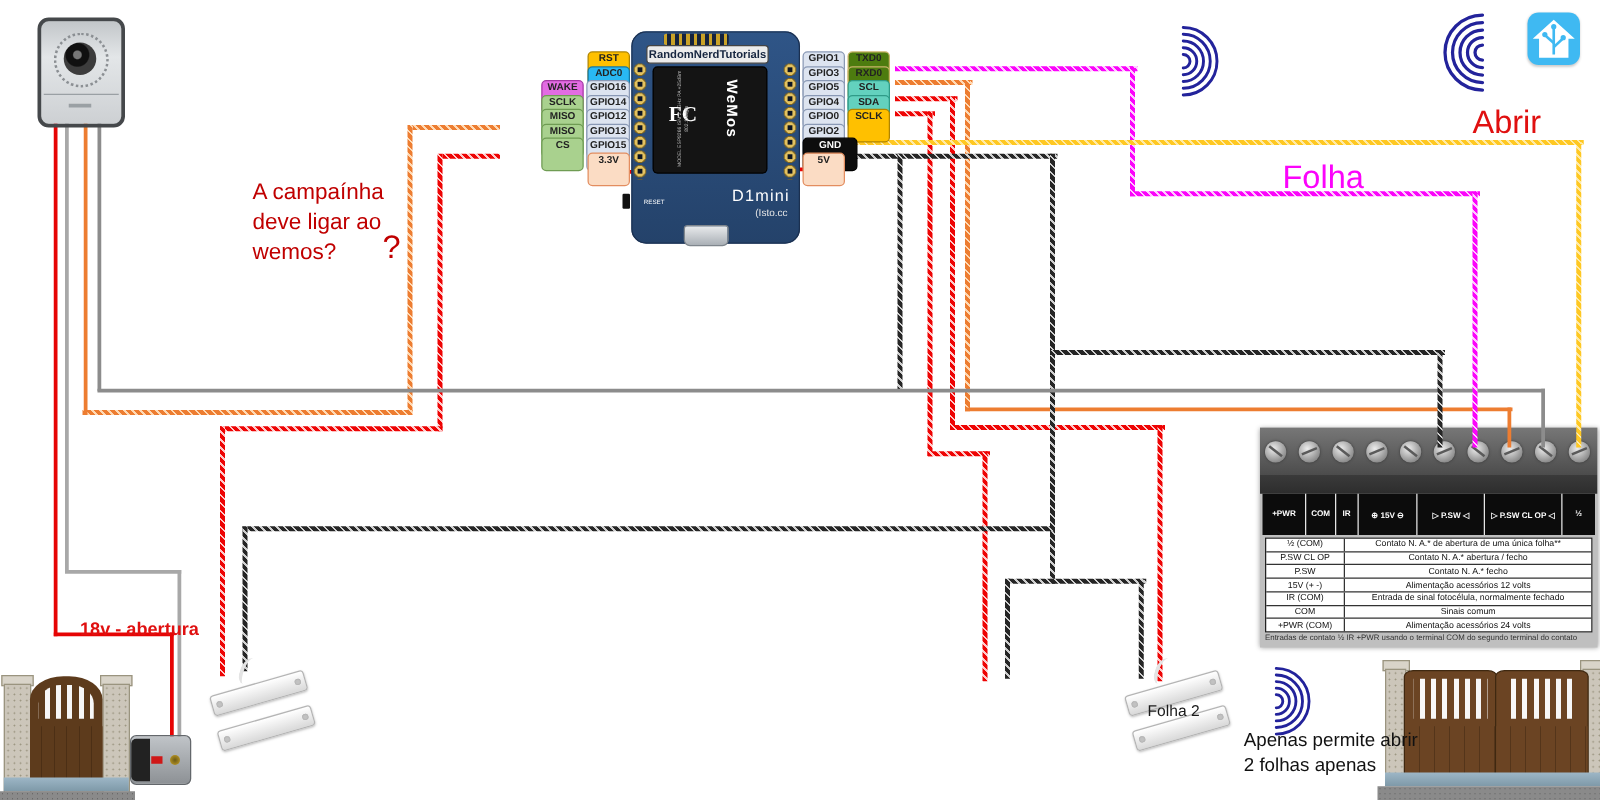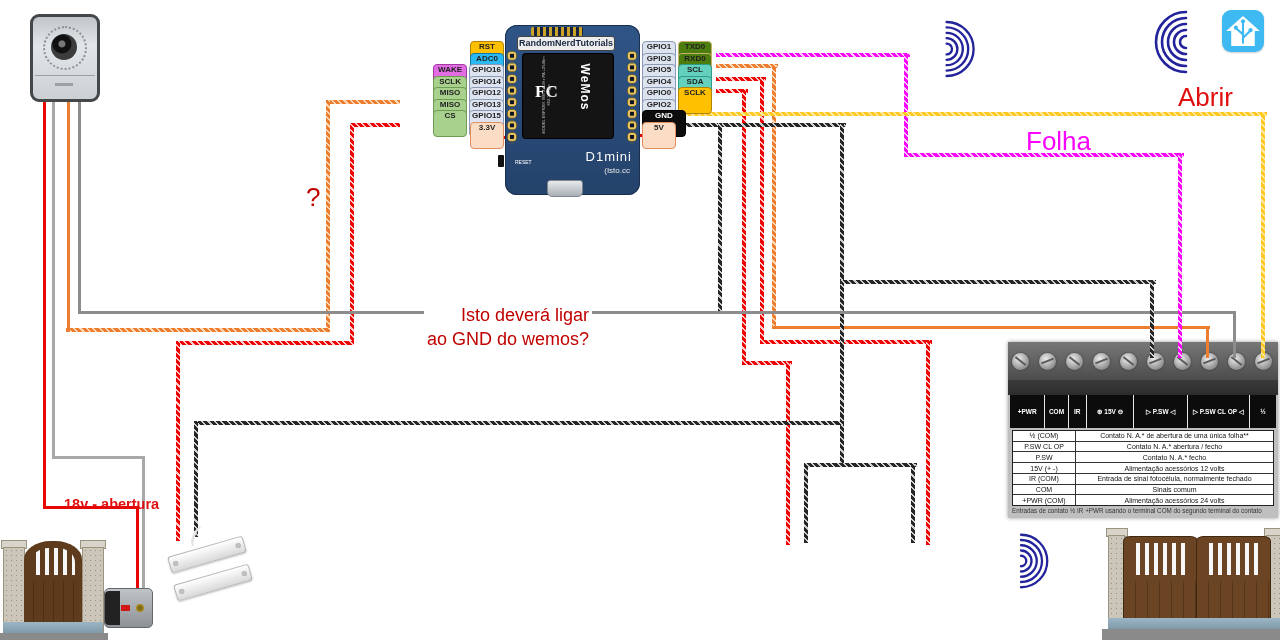--- a/index.html
+++ b/index.html
@@ -41,21 +41,21 @@
   .std{background:#dde4f0;border-color:#8a99b5;}
   .orangebg{background:#ffc000;border-color:#b08400;}
   .cyanbg{background:#29b8f2;border-color:#1478a5;}
   .greenbg{background:#a9d18e;border-color:#6f9c53;}
   .wakebg{background:#e26ce2;border-color:#a437a4;}
   .tealbg{background:#63d1be;border-color:#2f9b88;}
   .creambg{background:#4d7c0f;border-color:#c9b36a;}
   .salmonbg{background:#fbdcc4;border-color:#e38d5f;}
   .gndbg{background:#0d0d0d;border-color:#000;color:#fff;min-width:44px;}
   
-  .note{position:absolute;color:#c00000;font-size:18px;line-height:1.33;white-space:pre-line;z-index:6;text-align:right;}
+  .note{position:absolute;color:#c00000;font-size:18px;line-height:1.33;white-space:pre-line;z-index:6;}
   .bignote{font-size:26px;font-weight:normal;}
   
   .bell{position:absolute;left:30px;top:14px;width:64px;height:82px;background:linear-gradient(180deg,#c2c6c9,#e3e6e8 35%,#cdd0d3);border:3px solid #45484b;border-radius:9px;z-index:3;}
   .lensring{position:absolute;left:10px;top:9px;width:40px;height:40px;border:2px dotted #8b8f93;border-radius:50%;}
   .lens{position:absolute;left:18px;top:17px;width:26px;height:26px;border-radius:50%;background:radial-gradient(circle at 42% 38%,#777 0 3px,#101010 4px 9px,#3c3c3c 10px);}
   .belldiv{position:absolute;left:2px;right:2px;top:58px;border-top:1.5px solid #9aa0a4;}
   .belltag{position:absolute;left:22px;top:66px;width:18px;height:3px;background:#9aa0a4;}
   
   .reed{position:absolute;width:92px;height:84px;z-index:5;}
   .bar{position:absolute;width:76px;height:15px;background:linear-gradient(180deg,#ffffff,#d9d9d9);border:1px solid #b5b5b5;border-radius:3px;transform:rotate(-16deg);box-shadow:0 1px 2px rgba(0,0,0,.25);}
@@ -244,26 +244,29 @@
         <span class="pb std">GPIO2</span>
       </div>
     <div class="prow">
         <span class="pb gndbg">GND</span>
       </div>
     <div class="prow">
         <span class="pb salmonbg">5V</span>
       </div>
   </div>
 
+  <div class="note" style="left:202px;top:142px;width:120px;">A campaínha
+deve ligar ao
+wemos?</div>
   <div class="note bignote" style="left:306px;top:180px;">?</div>
-  <div class="note" style="left:424px;top:303px;background:#fff;padding:1px 3px;">Isto deverá ligar
-ao GND do wemos?</div>
   <div class="note bignote" style="left:1178px;top:80px;color:#e01010;">Abrir</div>
   <div class="note bignote" style="left:1026px;top:124px;color:#fb04fb;">Folha</div>
   <div class="note" style="left:64px;top:495px;font-size:14.5px;font-weight:bold;color:#e01010;">18v - abertura</div>
+  <div class="note" style="left:995px;top:583px;color:#111;font-size:15px;">Apenas permite abrir
+2 folhas apenas</div>
 
   <svg class="wifi" style="left:943px;top:20px;" width="36" height="58" viewBox="0 0 40 64">
     <g fill="none" stroke="#23239b" stroke-width="2.6" stroke-linecap="round">
       <path d="M4 26 A6 6 0 0 1 4 38"></path>
         <path d="M4 20 A12 12 0 0 1 4 44"></path>
         <path d="M4 14 A18 18 0 0 1 4 50"></path>
         <path d="M4 8 A24 24 0 0 1 4 56"></path>
         <path d="M4 2 A30 30 0 0 1 4 62"></path>
     </g>
   </svg>
@@ -369,20 +372,26 @@
     <div class="lockflap"></div>
     <div class="locktag"></div>
     <div class="lockkey"></div>
   </div>
 
   <div class="reed" style="left:164px;top:530px;">
     <div class="tail"></div>
     <div class="bar" style="left:4px;top:16px;"></div>
     <div class="bar" style="left:10px;top:44px;"></div>
   </div>
+  <div class="reed" style="left:896px;top:530px;">
+    <div class="tail"></div>
+    <div class="bar" style="left:4px;top:16px;"></div>
+    <div class="bar" style="left:10px;top:44px;"></div>
+    <div class="folhalbl" style="left:22px;top:32px;">Folha 2</div>
+  </div>
 
   <div class="cap" style="left:1106px;top:528px;width:20px;"></div>
   <div class="pillar" style="left:1108px;top:535px;width:15px;height:86px;"></div>
   <div class="cap" style="left:1264px;top:528px;width:16px;"></div>
   <div class="pillar" style="left:1266px;top:535px;width:14px;height:86px;"></div>
   <div class="gateR" style="left:1123px;">
     <div class="gslots"></div>
     <div class="gplank"></div>
   </div>
   <div class="gateR" style="left:1196px;">

